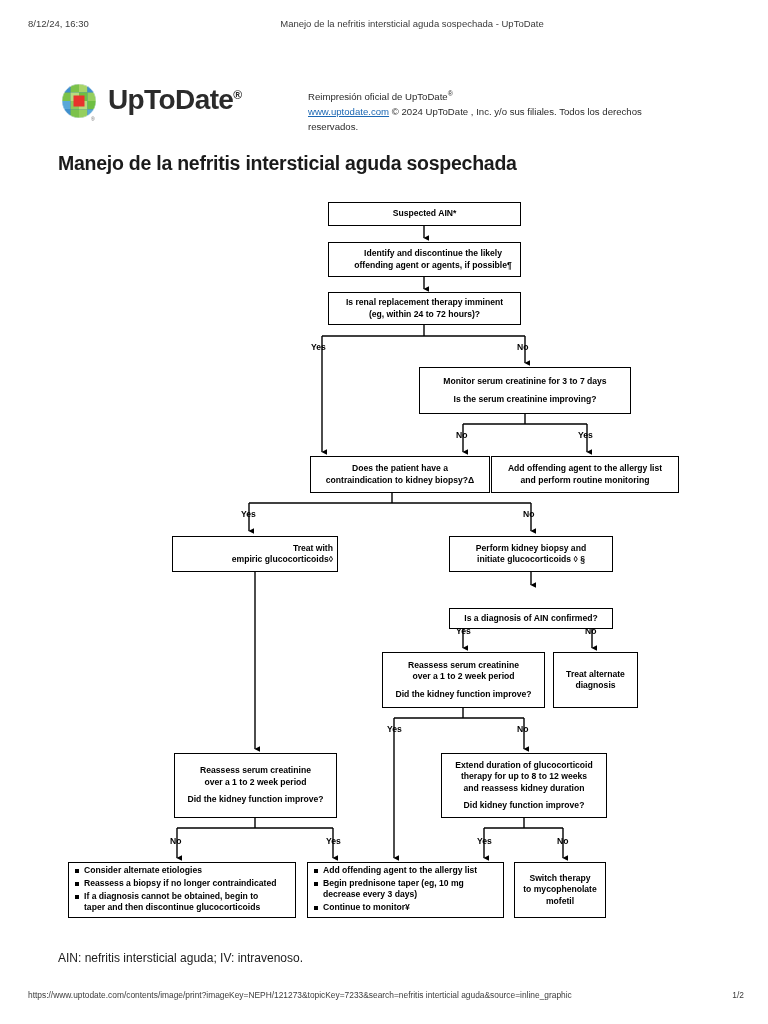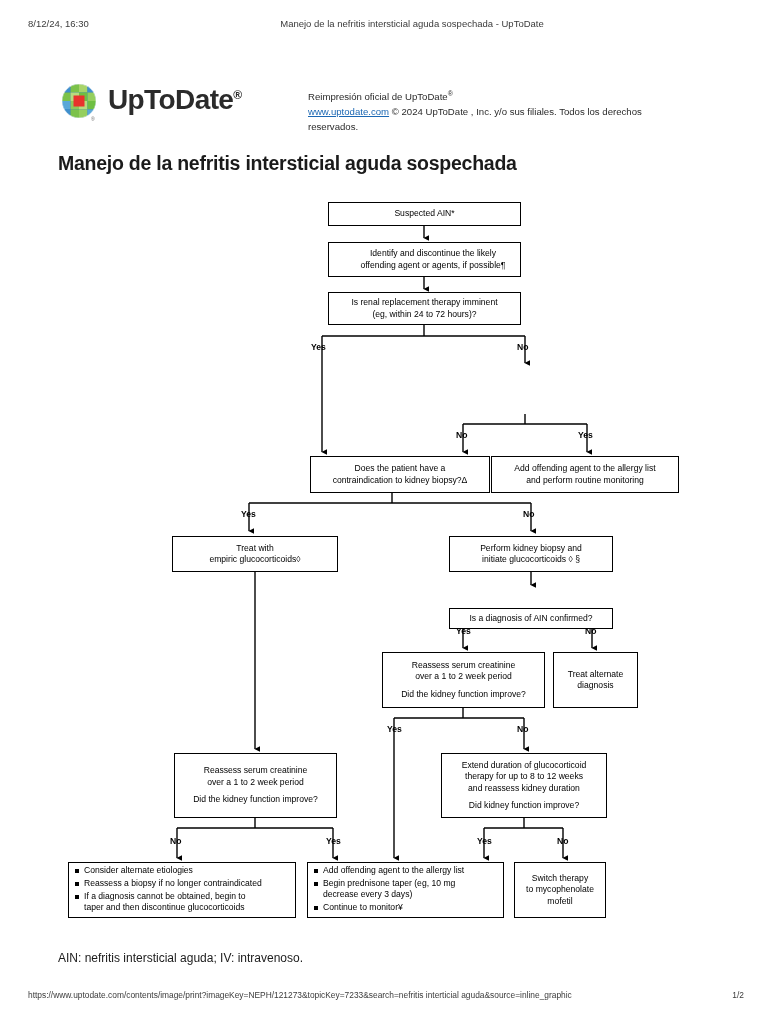--- a/index.html
+++ b/index.html
@@ -92,21 +92,21 @@
     position: absolute;
     box-sizing: border-box;
     border: 1.4px solid #000;
     background: #fff;
     display: flex;
     flex-direction: column;
     align-items: center;
     justify-content: center;
     text-align: center;
     font-size: 8.6px;
-    font-weight: normal;
+    font-weight: bold;
     line-height: 11.5px;
     color: #000;
     padding: 2px 4px;
   }
   .node.left-align {
     align-items: flex-start;
     text-align: left;
     padding: 4px 6px;
   }
   .node .ln { display: block; white-space: nowrap; }
@@ -291,38 +291,43 @@
   </div>
 
   <div class="node" style="left:328px; top:292px; width:193px; height:33px;">
     <span class="ln">Is renal replacement therapy imminent</span>
     <span class="ln">(eg, within 24 to 72 hours)?</span>
   </div>
 
   <div class="branch-label" style="left:311px; top:342px;">Yes</div>
   <div class="branch-label" style="left:517px; top:342px;">No</div>
 
+  <div class="node" style="left:419px; top:367px; width:212px; height:47px;">
+    <span class="ln">Monitor serum creatinine for 3 to 7 days</span>
+    <span class="gap"></span>
+    <span class="ln">Is the serum creatinine improving?</span>
+  </div>
 
   <div class="branch-label" style="left:456px; top:430px;">No</div>
   <div class="branch-label" style="left:578px; top:430px;">Yes</div>
 
   <div class="node" style="left:310px; top:456px; width:180px; height:37px;">
     <span class="ln">Does the patient have a</span>
     <span class="ln">contraindication to kidney biopsy?Δ</span>
   </div>
 
   <div class="node" style="left:491px; top:456px; width:188px; height:37px;">
     <span class="ln">Add offending agent to the allergy list</span>
     <span class="ln">and perform routine monitoring</span>
   </div>
 
   <div class="branch-label" style="left:241px; top:509px;">Yes</div>
   <div class="branch-label" style="left:523px; top:509px;">No</div>
 
-  <div class="node" style="left:172px; top:536px; width:166px; height:36px;">
+  <div class="node" style="left:172px; top:536px; width:166px; height:36px;align-items:flex-end;">
     <span class="ln">Treat with</span>
     <span class="ln">empiric glucocorticoids◊</span>
   </div>
 
   <div class="node" style="left:449px; top:536px; width:164px; height:36px;">
     <span class="ln">Perform kidney biopsy and</span>
     <span class="ln">initiate glucocorticoids ◊ §</span>
   </div>
 
   <div class="node" style="left:449px; top:608px; width:164px; height:21px;">

